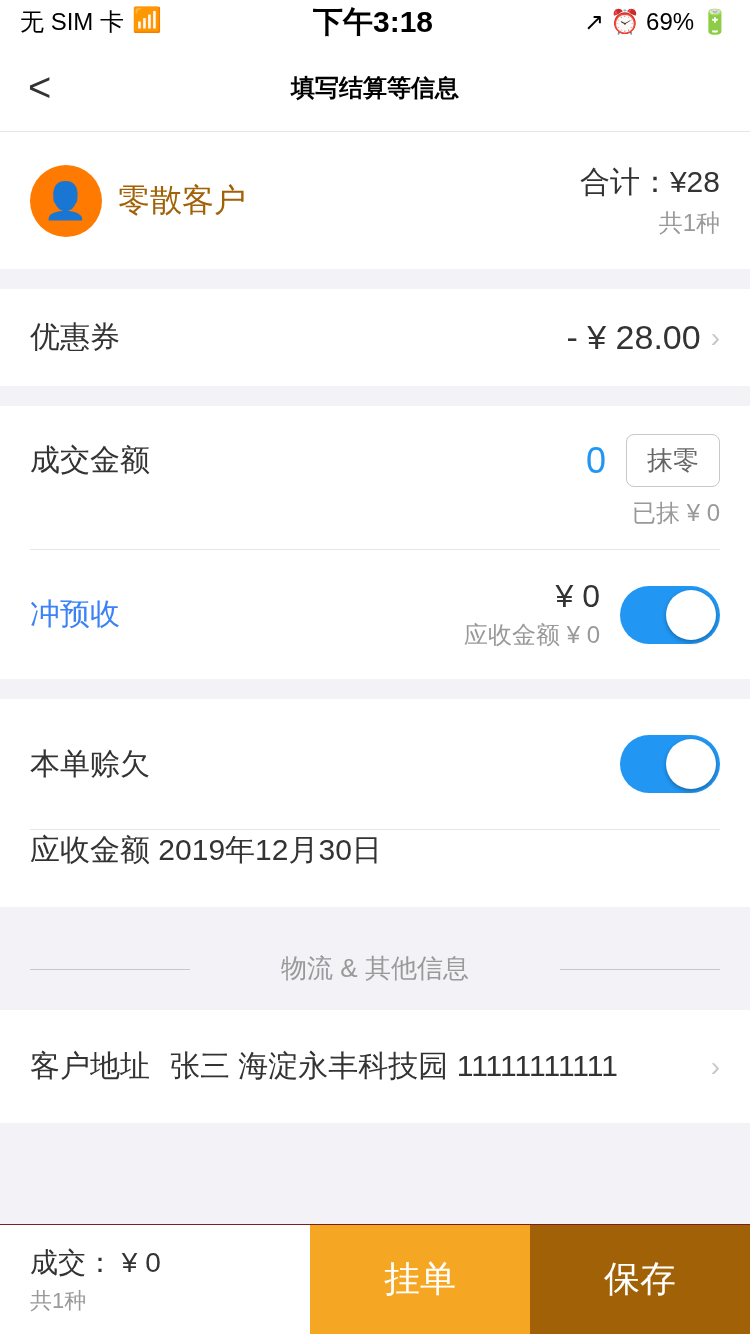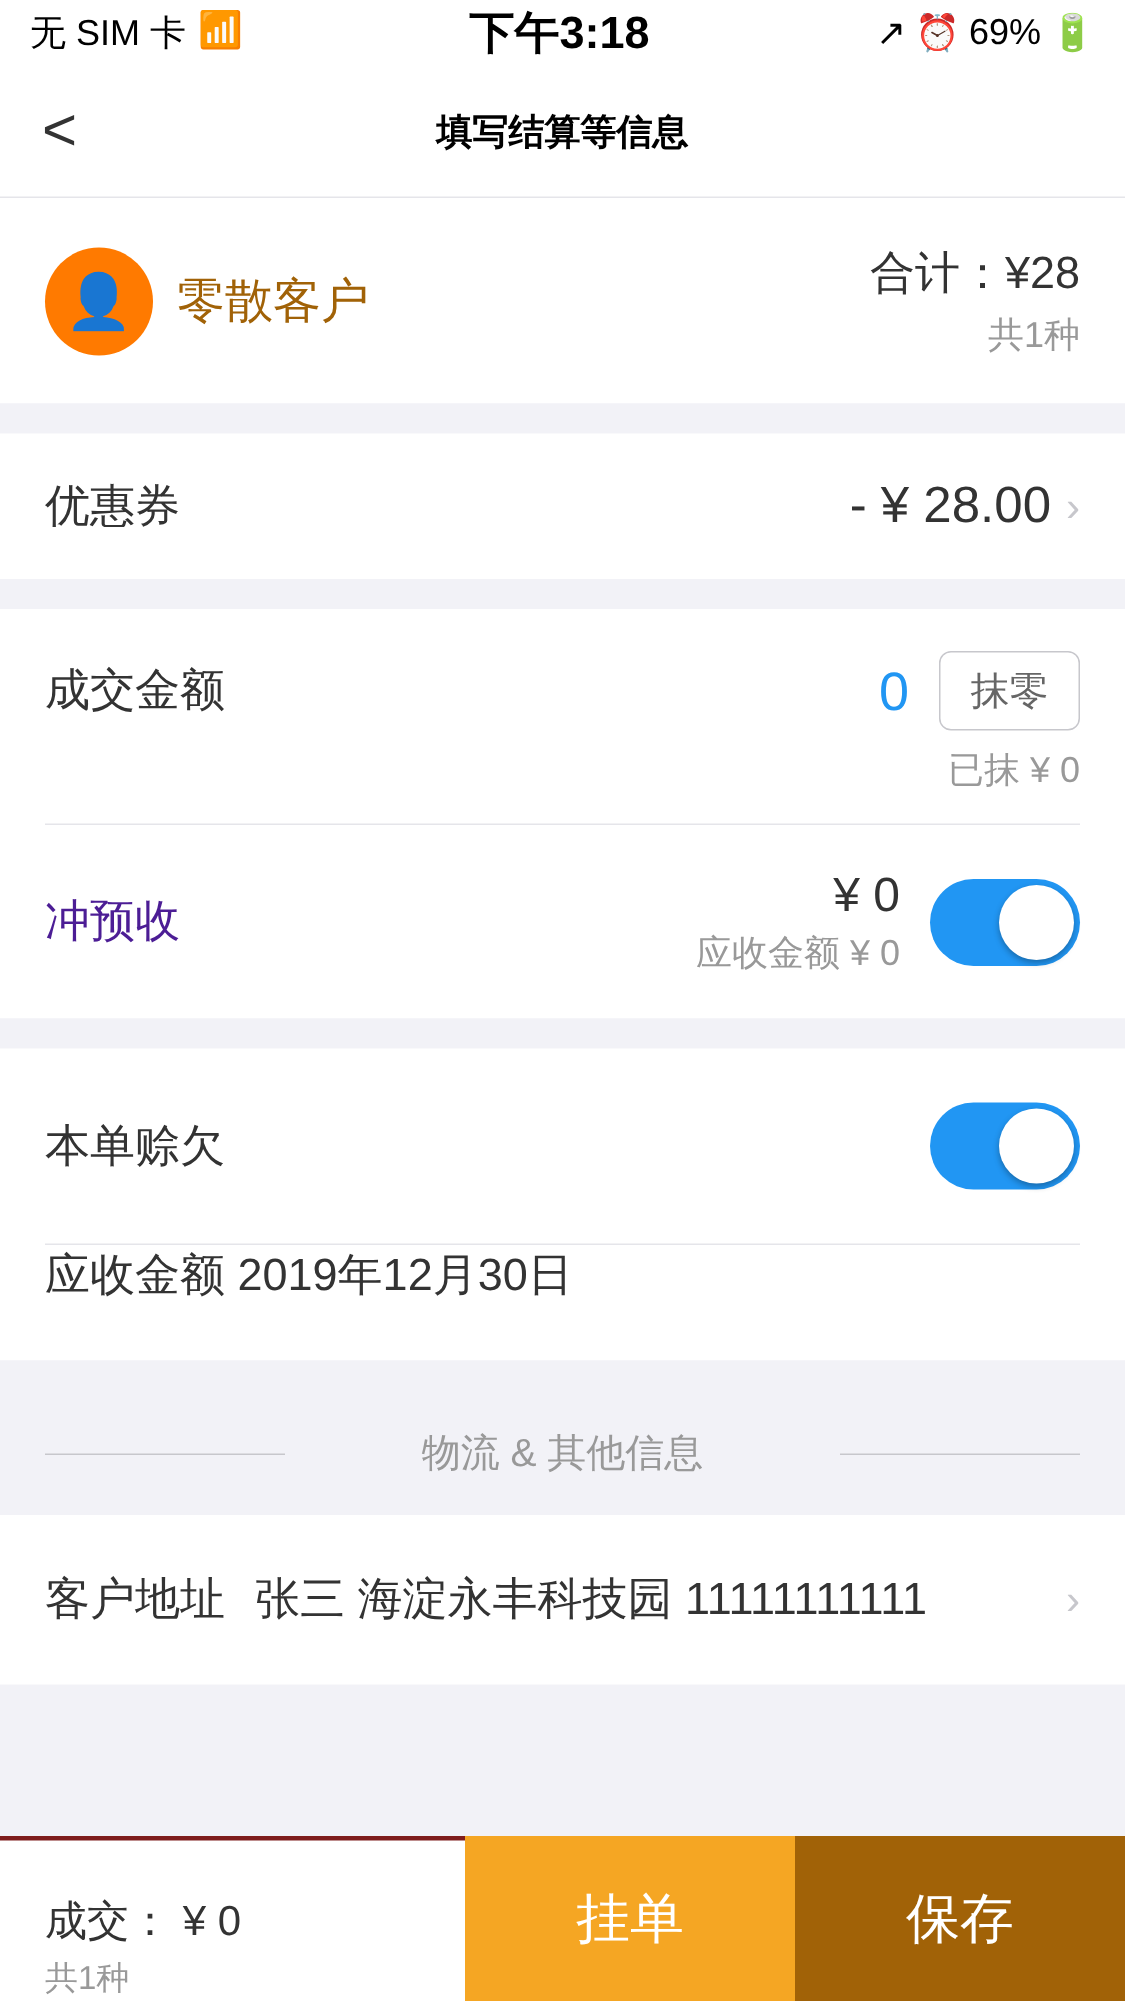--- a/index.html
+++ b/index.html
@@ -184,21 +184,21 @@
 
     
     .prepay-row {
       display: flex;
       align-items: center;
       justify-content: space-between;
       padding: 28px 0;
     }
     .prepay-label {
       font-size: 30px;
-      color: #4c1d95;
+      color: #3b82f6;
     }
     .prepay-right {
       display: flex;
       align-items: center;
       gap: 20px;
     }
     .prepay-info {
       text-align: right;
     }
     .prepay-amount {
@@ -296,22 +296,22 @@
 
     
     .bottom-bar {
       position: fixed;
       bottom: 0;
       left: 0;
       width: 750px;
       height: 110px;
       background: #fff;
       display: flex;
-      align-items: flex-end;
-      border-top: 3px solid #7f1d1d;
+      align-items: center;
+      border-top: 1px solid #7f1d1d;
     }
     .bottom-info {
       flex: 1;
       padding-left: 30px;
     }
     .bottom-deal {
       font-size: 28px;
       color: #333;
     }
     .bottom-count {

